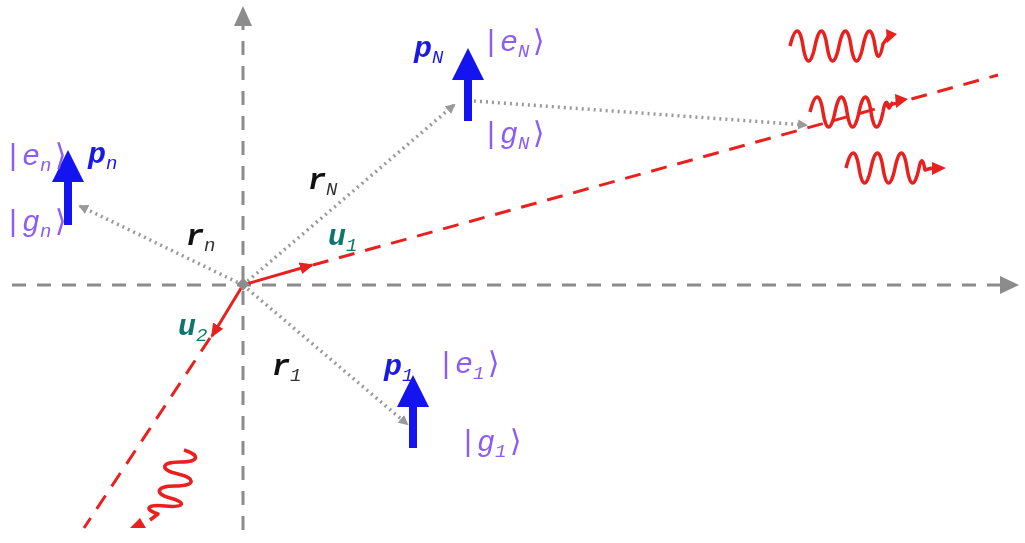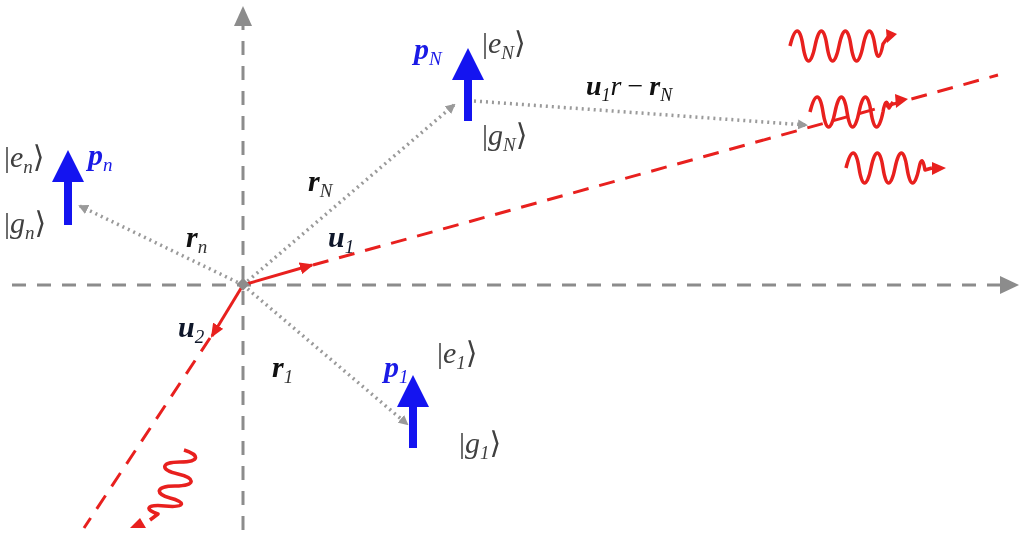--- a/index.html
+++ b/index.html
@@ -1,26 +1,26 @@
 <!DOCTYPE html>
 <html><head>
   <meta charset="utf-8">
   <style>
     html, body { margin: 0; padding: 0; background: #ffffff; }
     #canvas { position: relative; width: 1025px; height: 543px; overflow: hidden; background: #ffffff; }
     svg#diagram { position: absolute; left: 0; top: 0; }
-    .lbl { position: absolute; font-family: Liberation Serif, serif; font-style: italic; white-space: nowrap; line-height: 1; }
-    .ket { color: #404040; font-size: 30px; font-style: italic; }
+    .lbl { position: absolute; font-family: Liberation Mono, monospace; font-style: italic; white-space: nowrap; line-height: 1; }
+    .ket { color: #8b5cf6; font-size: 30px; font-style: italic; }
     .ket .bar { font-style: normal; }
     .ket sub { font-size: 19px; vertical-align: -6px; }
     .vec-blue { color: #1a1ae6; font-size: 30px; font-weight: bold; }
     .vec-blue sub { font-size: 19px; font-weight: normal; vertical-align: -6px; }
     .vec-black { color: #111111; font-size: 30px; font-weight: bold; }
     .vec-black sub { font-size: 19px; font-weight: normal; color: #333; vertical-align: -6px; }
-    .vec-red { color: #0f172a; font-size: 30px; font-weight: bold; }
+    .vec-red { color: #0f766e; font-size: 30px; font-weight: bold; }
     .vec-red sub { font-size: 19px; font-weight: normal; vertical-align: -6px; }
     .expr { color: #111111; font-size: 28px; font-weight: bold; }
     .expr sub { font-size: 18px; font-weight: normal; vertical-align: -6px; }
     .expr .op { font-weight: normal; font-style: normal; padding: 0 6px; }
     .expr .plain { font-weight: normal; }
   </style>
 </head>
 <body>
 
 <div id="canvas">
@@ -89,24 +89,23 @@
 
   <div class="lbl ket" style="left:4px; top:142px;"><span class="bar">|</span><span>e</span><sub>n</sub><span class="bar">⟩</span></div>
   <div class="lbl ket" style="left:4px; top:208px;"><span class="bar">|</span><span>g</span><sub>n</sub><span class="bar">⟩</span></div>
   <div class="lbl vec-blue" style="left:88px; top:140px;"><span>p</span><sub>n</sub></div>
 
   <div class="lbl vec-blue" style="left:414px; top:34px;"><span>p</span><sub>N</sub></div>
   <div class="lbl ket" style="left:482px; top:28px;"><span class="bar">|</span><span>e</span><sub>N</sub><span class="bar">⟩</span></div>
   <div class="lbl ket" style="left:482px; top:120px;"><span class="bar">|</span><span>g</span><sub>N</sub><span class="bar">⟩</span></div>
 
   <div class="lbl vec-blue" style="left:384px; top:352px;"><span>p</span><sub>1</sub></div>
-  <div class="lbl ket" style="left:437px; top:338px;"><span class="bar">|</span><span>e</span><sub>1</sub><span class="bar">⟩</span></div>
+  <div class="lbl ket" style="left:437px; top:350px;"><span class="bar">|</span><span>e</span><sub>1</sub><span class="bar">⟩</span></div>
   <div class="lbl ket" style="left:459px; top:428px;"><span class="bar">|</span><span>g</span><sub>1</sub><span class="bar">⟩</span></div>
 
   <div class="lbl vec-black" style="left:186px; top:222px;"><span>r</span><sub>n</sub></div>
   <div class="lbl vec-black" style="left:308px; top:166px;"><span>r</span><sub>N</sub></div>
   <div class="lbl vec-black" style="left:272px; top:352px;"><span>r</span><sub>1</sub></div>
 
   <div class="lbl vec-red" style="left:328px; top:222px;"><span>u</span><sub>1</sub></div>
   <div class="lbl vec-red" style="left:178px; top:312px;"><span>u</span><sub>2</sub></div>
 
-  <div class="lbl expr" style="left:586px; top:72px;"><span>u</span><sub>1</sub><span class="plain">r</span><span class="op">−</span><span>r</span><sub>N</sub></div>
 </div>
 
 </body></html>

